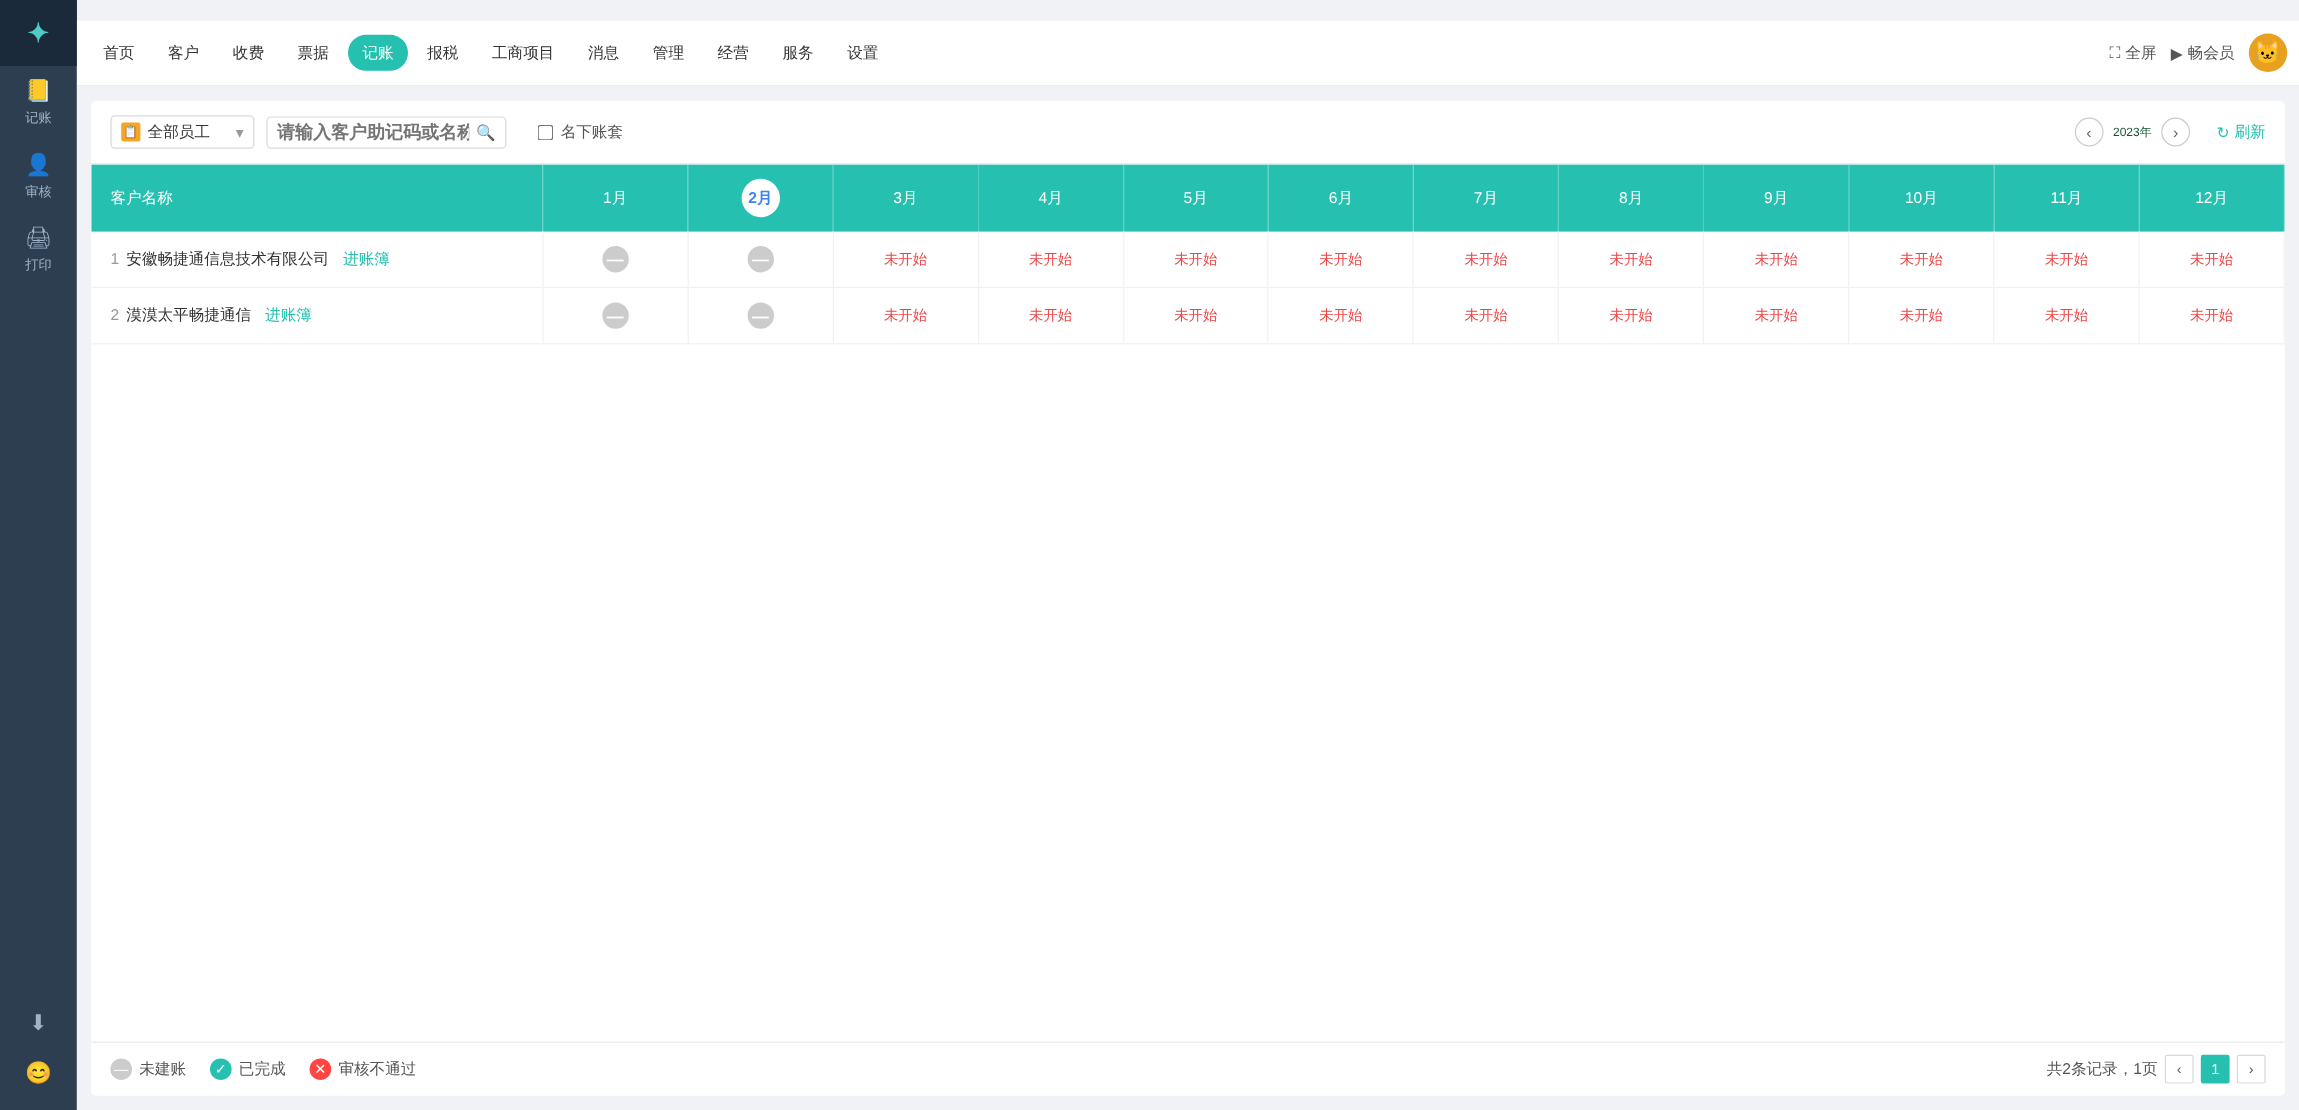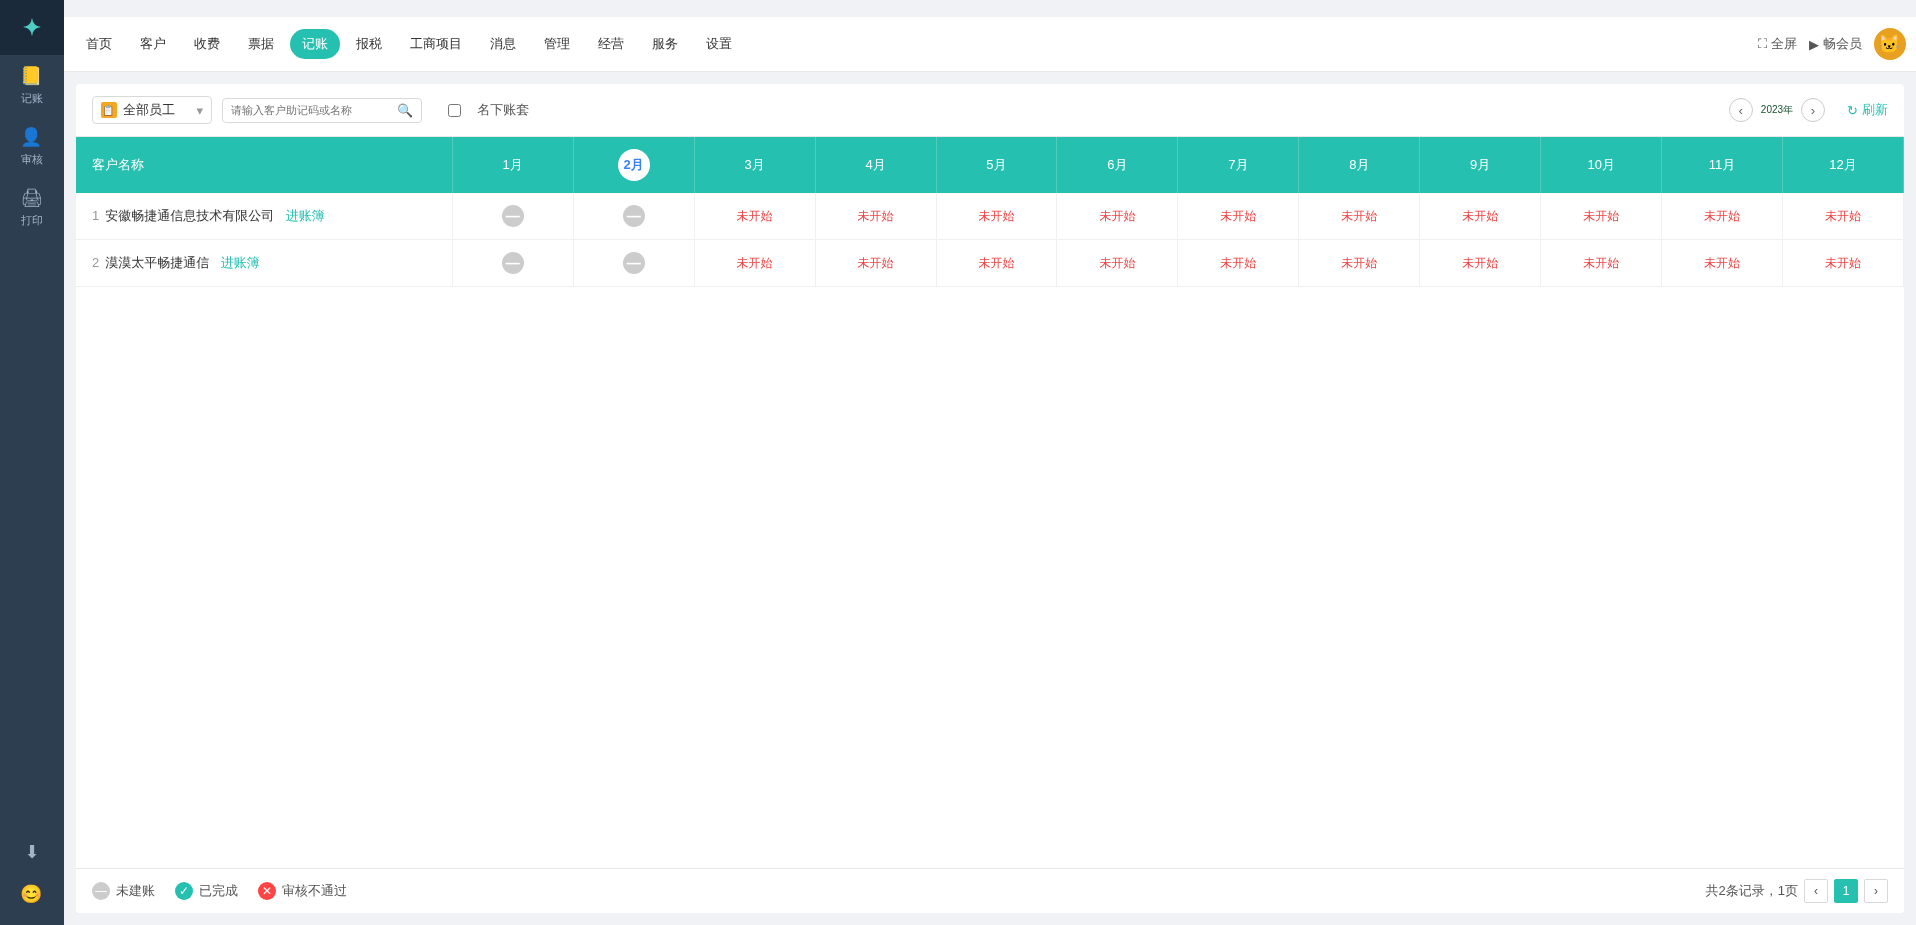--- a/index.html
+++ b/index.html
@@ -140,28 +140,29 @@
       align-items: center;
       border: 1px solid #d9d9d9;
       border-radius: 4px;
       padding: 4px 8px;
       gap: 6px;
       min-width: 200px;
     }
     .search-input input {
       border: none;
       outline: none;
-      font-size: 11px;
+      font-size: 15px;
       color: #737373;
       width: 160px;
+      font-weight: bold;
     }
     .checkbox-label {
       display: flex;
       align-items: center;
-      gap: 16px;
+      gap: 6px;
       color: #555;
       cursor: pointer;
       padding-left: 16px;
     }
     .year-nav {
       display: flex;
       align-items: center;
       gap: 8px;
       margin-left: auto;
     }

